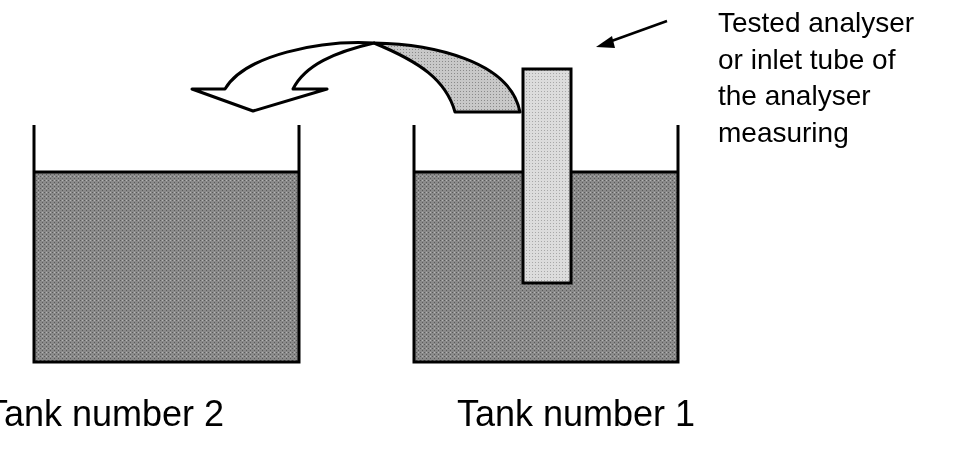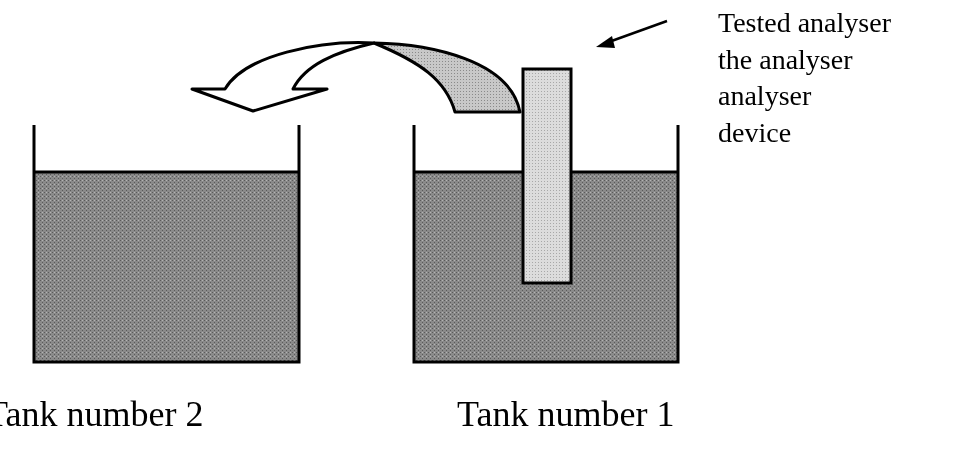--- a/index.html
+++ b/index.html
@@ -1,20 +1,20 @@
 <!DOCTYPE html>
 <html><head>
 <meta charset="utf-8">
 <style>
   html, body { margin: 0; padding: 0; background: #ffffff; }
   body { width: 971px; height: 456px; position: relative; overflow: hidden; }
   svg { position: absolute; left: 0; top: 0; }
   .label {
     position: absolute;
-    font-family: Liberation Serif, serif;
+    font-family: Liberation Sans, sans-serif;
     color: #000;
     white-space: nowrap;
   }
   .tank-label { font-size: 36px; }
   #label-tank2 { left: -14px; top: 393px; }
   #label-tank1 { left: 457px; top: 393px; }
   #annotation {
     left: 718px; top: 5px;
     font-size: 28px; line-height: 36.5px;
   }
@@ -66,16 +66,16 @@
     <line x1="667" y1="21" x2="606" y2="43" stroke="#000" stroke-width="2.5"></line>
     <polygon points="596,47 612,36 615,48" fill="#000"></polygon>
   </g>
 </svg>
 
 <div id="label-tank2" class="label tank-label">Tank number 2</div>
 <div id="label-tank1" class="label tank-label">Tank number 1</div>
 
 <div id="annotation" class="label">
   <div>Tested analyser</div>
+  <div>or inlet tube of</div>
   <div>the analyser</div>
-  <div>analyser</div>
-  <div>device</div>
+  <div>measuring</div>
 </div>
 
 </body></html>

